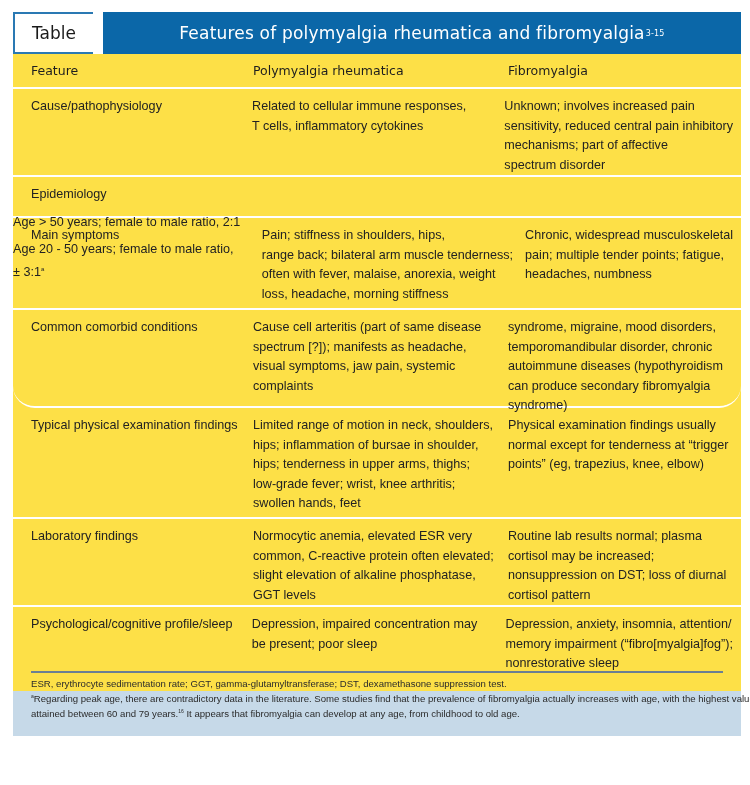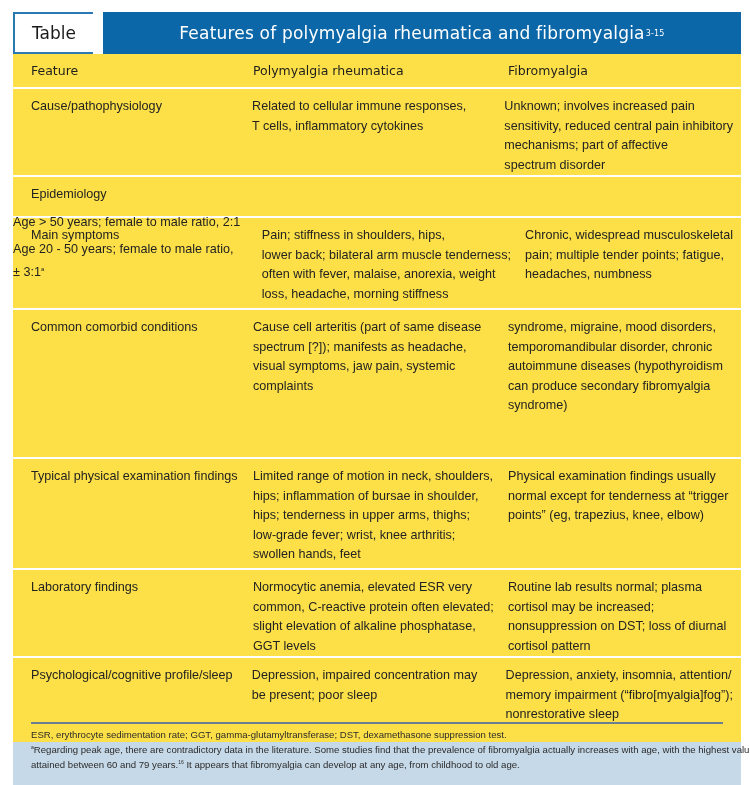--- a/index.html
+++ b/index.html
@@ -29,21 +29,21 @@
   .cell { font-size: 12.6px; line-height: 19.5px; color: #222; padding-top: 8px; }
   .c1 { width: 240px; padding-left: 18px; }
   .c2 { width: 255px; padding-left: 0px; }
   .c3 { flex: 1; padding-left: 0; padding-right: 8px; }
   .line { display: block; white-space: nowrap; }
   .cell sup { font-size: 6px; vertical-align: 5px; }
 
   .r-cause { height: 88px; gap: 11px; }
   .r-epi { height: 41px; flex-direction: column; }
   .r-main { height: 92px; gap: 12px; }
-  .r-comorbid { height: 149px; }
+  .r-comorbid { height: 98px; border-radius: 22px; }
   .r-exam { height: 111px; }
   .r-lab { height: 88px; }
   .r-psych { height: 84px; border-bottom: none; }
 
   .footer { background: #c6d9e8; padding: 0 18px 16px 18px; }
   .footer-rule { height: 2px; background: #6b7f93; margin: 0 0 4px 0; position: relative; top: -20px; margin-bottom: -16px; }
   .footnote { font-size: 9.6px; line-height: 13px; color: #2b2b2b; white-space: nowrap; }
   .footnote sup { font-size: 5px; vertical-align: 4px; }
 </style>
 </head>
@@ -87,21 +87,21 @@
       <div class="cell c3">
         <span class="line">Age 20 - 50 years; female to male ratio,</span>
         <span class="line"><span>± 3:1</span><sup>a</sup></span>
       </div>
     </div>
 
     <div class="row r-main">
       <div class="cell c1">Main symptoms</div>
       <div class="cell c2">
         <span class="line">Pain; stiffness in shoulders, hips,</span>
-        <span class="line">lower back; bilateral arm muscle tenderness;</span>
+        <span class="line">range back; bilateral arm muscle tenderness;</span>
         <span class="line">often with fever, malaise, anorexia, weight</span>
         <span class="line">loss, headache, morning stiffness</span>
       </div>
       <div class="cell c3">
         <span class="line">Chronic, widespread musculoskeletal</span>
         <span class="line">pain; multiple tender points; fatigue,</span>
         <span class="line">headaches, numbness</span>
       </div>
     </div>
 

